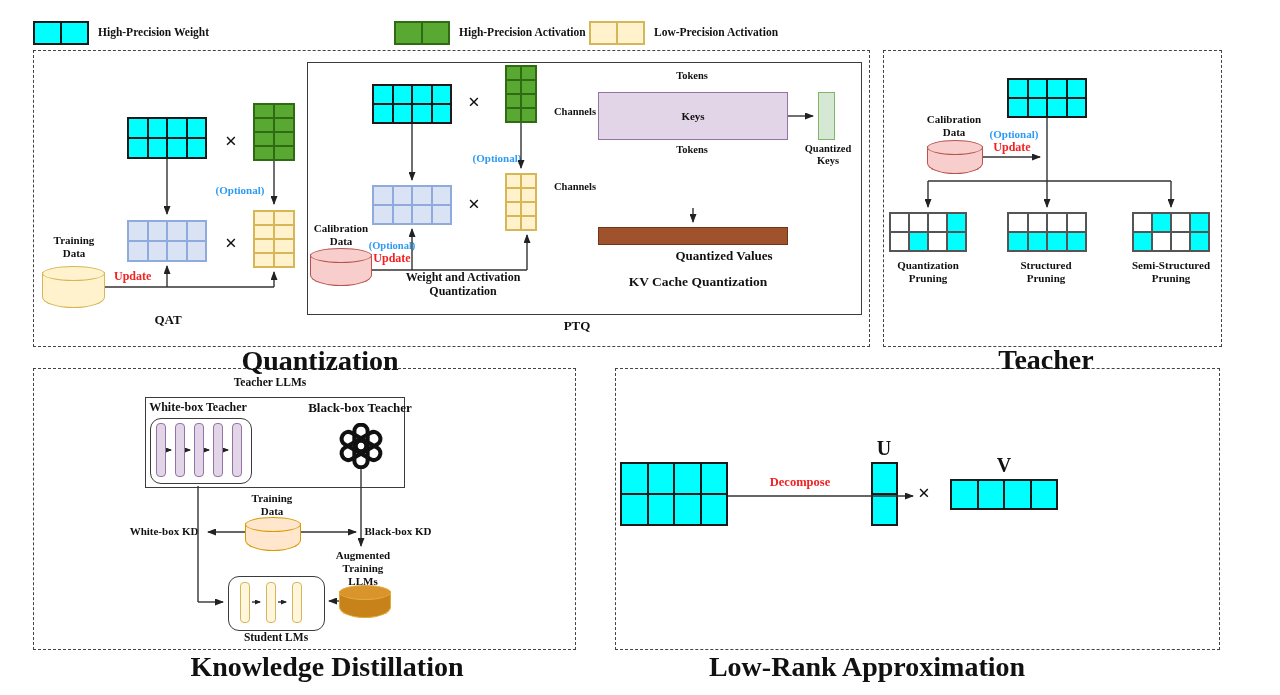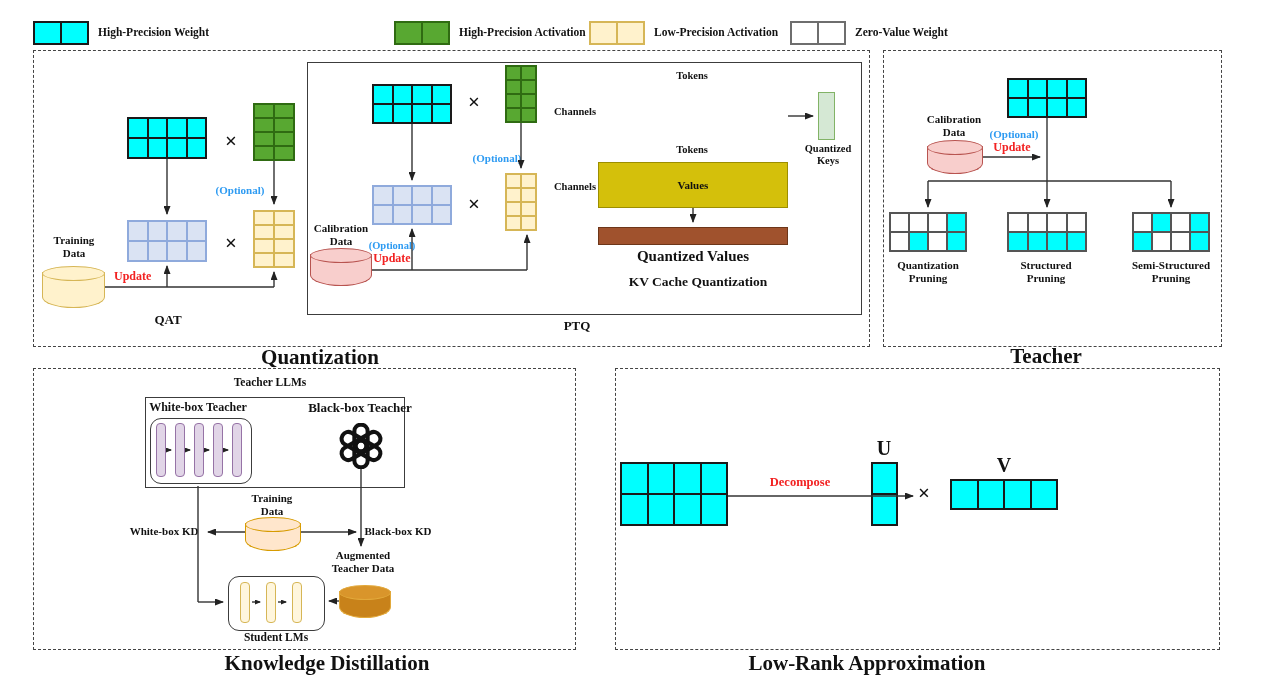--- a/index.html
+++ b/index.html
@@ -4,21 +4,21 @@
 <style>
   html,body{margin:0;padding:0;background:#fff;}
   #canvas{position:relative;width:1280px;height:695px;background:#fff;overflow:hidden;
           font-family:"Liberation Serif","DejaVu Serif",serif;color:#111;}
   .abs{position:absolute;}
   .cx{transform:translateX(-50%);}
   .ctr{transform:translate(-50%,-50%);}
   .lbl{font-weight:bold;font-size:11px;line-height:1.18;text-align:center;white-space:normal;}
   .lbl-l{font-weight:bold;font-size:11.5px;line-height:1.15;}
   .sub{font-weight:bold;font-size:13px;text-align:center;}
-  .cap{font-weight:bold;font-size:21px;text-align:center;white-space:nowrap;}
+  .cap{font-weight:bold;font-size:28px;text-align:center;white-space:nowrap;}
   .opt{color:var(--optional-blue);font-weight:bold;font-size:11px;text-align:center;white-space:nowrap;}
   .upd{color:var(--update-red);font-weight:bold;font-size:12px;text-align:center;white-space:nowrap;}
   .times{font-weight:bold;font-size:21px;}
   .dashedbox{border:1px dashed #444;}
   .solidbox{border:1.5px solid #3c3c3c;}
   .roundbox{border:1.4px solid #3c3c3c;border-radius:11px;background:#fff;}
   
   .grid{box-sizing:border-box;}
   .gcell{box-sizing:border-box;}
   .g-hp-weight{background:var(--hp-weight-fill);border:1px solid var(--hp-weight-border);}
@@ -74,27 +74,20 @@
       </div>
     <span class="lbl-l">Low-Precision Activation</span>
   </div>
   <div class="legend-item" style="left:394px">
     <div class="legend-sw grid kind-hp-act" style="display: grid; grid-template-columns: repeat(2, 1fr); grid-template-rows: repeat(1, 1fr);">
         <div class="gcell g-hp-act"></div>
         <div class="gcell g-hp-act"></div>
       </div>
     <span class="lbl-l">High-Precision Activation</span>
   </div>
-  <div class="legend-item" style="left:790px">
-    <div class="legend-sw grid kind-zero" style="display: grid; grid-template-columns: repeat(2, 1fr); grid-template-rows: repeat(1, 1fr);">
-        <div class="gcell g-zero"></div>
-        <div class="gcell g-zero"></div>
-      </div>
-    <span class="lbl-l">Zero-Value Weight</span>
-  </div>
 
   <div class="abs dashedbox" style="left:33px;top:50px;width:835px;height:295px"></div>
   <div class="abs dashedbox" style="left:883px;top:50px;width:337px;height:295px"></div>
   <div class="abs dashedbox" style="left:33px;top:368px;width:541px;height:280px"></div>
   <div class="abs dashedbox" style="left:615px;top:368px;width:603px;height:280px"></div>
 
   <div class="abs cap cx" style="left:320px;top:345px">Quantization</div>
   <div class="abs cap cx" style="left:1046px;top:344px">Teacher</div>
   <div class="abs cap cx" style="left:327px;top:651px">Knowledge Distillation</div>
   <div class="abs cap cx" style="left:867px;top:651px">Low-Rank Approximation</div>
@@ -196,32 +189,33 @@
       <div class="gcell g-lp-act"></div>
       <div class="gcell g-lp-act"></div>
     </div>
   <div class="abs lbl cx" style="left:341px;top:222px;width:66px">Calibration Data</div>
   <div class="cyl cyl-calib" style="left:310px;top:248px;width:62px;height:38px">
     <div class="body"></div>
       <div class="top"></div>
   </div>
   <div class="abs opt cx" style="left:392px;top:240px;font-size:10.5px">(Optional)</div>
   <div class="abs upd cx" style="left:392px;top:251px">Update</div>
+  <div class="abs lbl cx" style="left:463px;top:270px;width:160px;font-size:12px">Weight and Activation Quantization</div>
 
   <div class="abs lbl cx" style="left:692px;top:70px;font-size:10.5px">Tokens</div>
+  <div class="abs kvrect" style="left:598px;top:92px;width:190px;height:48px;background:var(--keys-fill);border:1.3px solid var(--keys-border)">
+    <span>Keys</span>
+  </div>
   <div class="abs lbl" style="left:550px;top:106px;width:46px;text-align:right;font-size:10.5px">Channels</div>
   <div class="abs" style="left:818px;top:92px;width:17px;height:48px;background:var(--qkeys-fill);border:1.3px solid var(--qkeys-border);box-sizing:border-box"></div>
   <div class="abs lbl cx" style="left:828px;top:143px;width:64px;font-size:10.5px">Quantized Keys</div>
   <div class="abs lbl cx" style="left:692px;top:144px;font-size:10.5px">Tokens</div>
-  <div class="abs kvrect" style="left:598px;top:162px;width:190px;height:46px;background:var(--values-fill);border:1.3px solid var(--values-border)">
-    <span>Values</span>
-  </div>
   <div class="abs lbl" style="left:550px;top:181px;width:46px;text-align:right;font-size:10.5px">Channels</div>
   <div class="abs" style="left:598px;top:227px;width:190px;height:18px;background:var(--qvalues-fill);border:1.3px solid var(--qvalues-border);box-sizing:border-box"></div>
-  <div class="abs lbl cx" style="left:693px;top:248px;font-size:15px">Quantized Values</div>
+  <div class="abs lbl cx" style="left:724px;top:248px;font-size:13px">Quantized Values</div>
   <div class="abs sub cx" style="left:698px;top:274px;font-size:13.5px">KV Cache Quantization</div>
 
   <div class="abs grid kind-hp-weight" style="left: 1007px; top: 78px; width: 80px; height: 40px; display: grid; grid-template-columns: repeat(4, 1fr); grid-template-rows: repeat(2, 1fr);">
       <div class="gcell g-hp-weight"></div>
       <div class="gcell g-hp-weight"></div>
       <div class="gcell g-hp-weight"></div>
       <div class="gcell g-hp-weight"></div>
       <div class="gcell g-hp-weight"></div>
       <div class="gcell g-hp-weight"></div>
       <div class="gcell g-hp-weight"></div>
@@ -288,21 +282,21 @@
       <rect x="-7.5" y="-24" width="15" height="30" rx="7" transform="rotate(300)"></rect>
     </g>
   </svg>
   <div class="abs lbl cx" style="left:272px;top:492px;width:56px">Training Data</div>
   <div class="cyl cyl-kdtrain" style="left:245px;top:517px;width:56px;height:34px">
     <div class="body"></div>
       <div class="top"></div>
   </div>
   <div class="abs lbl cx" style="left:164px;top:525px;white-space:nowrap">White-box KD</div>
   <div class="abs lbl cx" style="left:398px;top:525px;white-space:nowrap">Black-box KD</div>
-  <div class="abs lbl cx" style="left:363px;top:549px;width:64px">Augmented Teacher Data</div>
+  <div class="abs lbl cx" style="left:363px;top:549px;width:64px">Augmented Training LLMs</div>
   <div class="cyl cyl-aug" style="left:339px;top:585px;width:52px;height:33px">
     <div class="body"></div>
       <div class="top"></div>
   </div>
   <div class="abs roundbox" style="left:228px;top:576px;width:95px;height:53px"></div>
   <div class="bar bar-cream" style="left:240px;top:582px;height:41px"></div>
   <div class="bar bar-cream" style="left:266px;top:582px;height:41px"></div>
   <div class="bar bar-cream" style="left:292px;top:582px;height:41px"></div>
   <div class="abs lbl cx" style="left:276px;top:631px;font-size:11.5px;white-space:nowrap">Student LMs</div>
 

